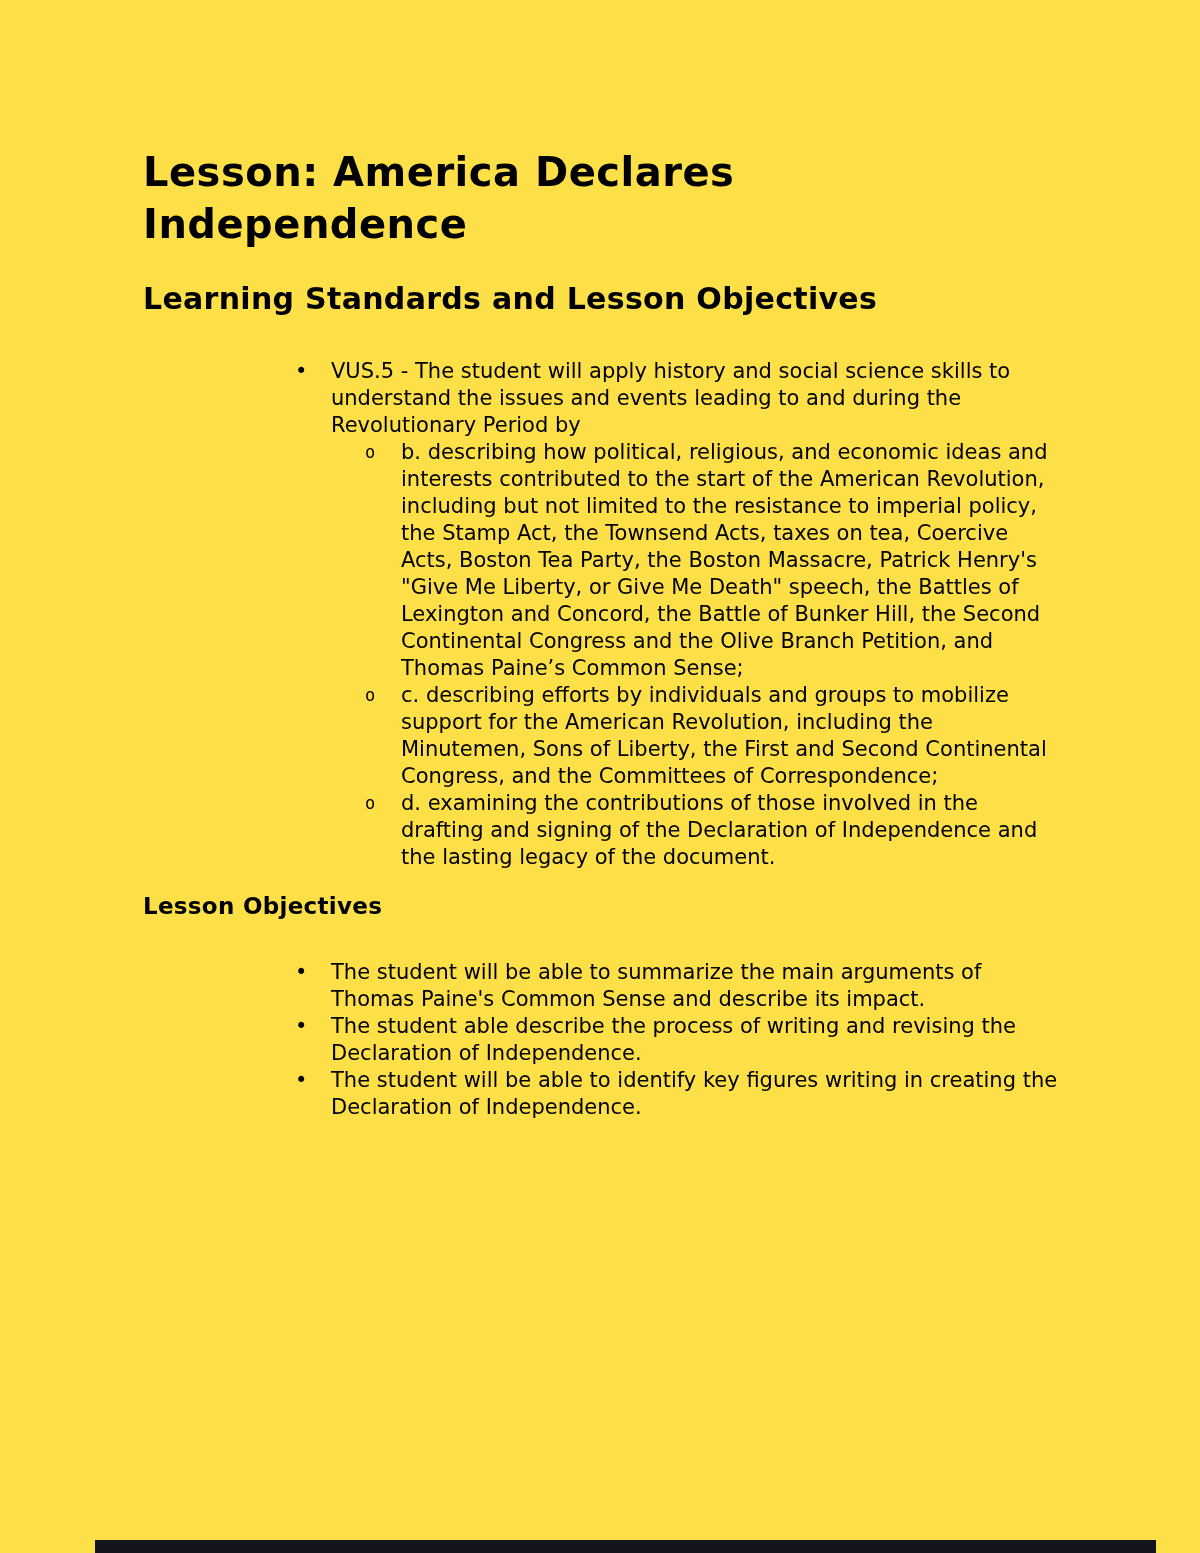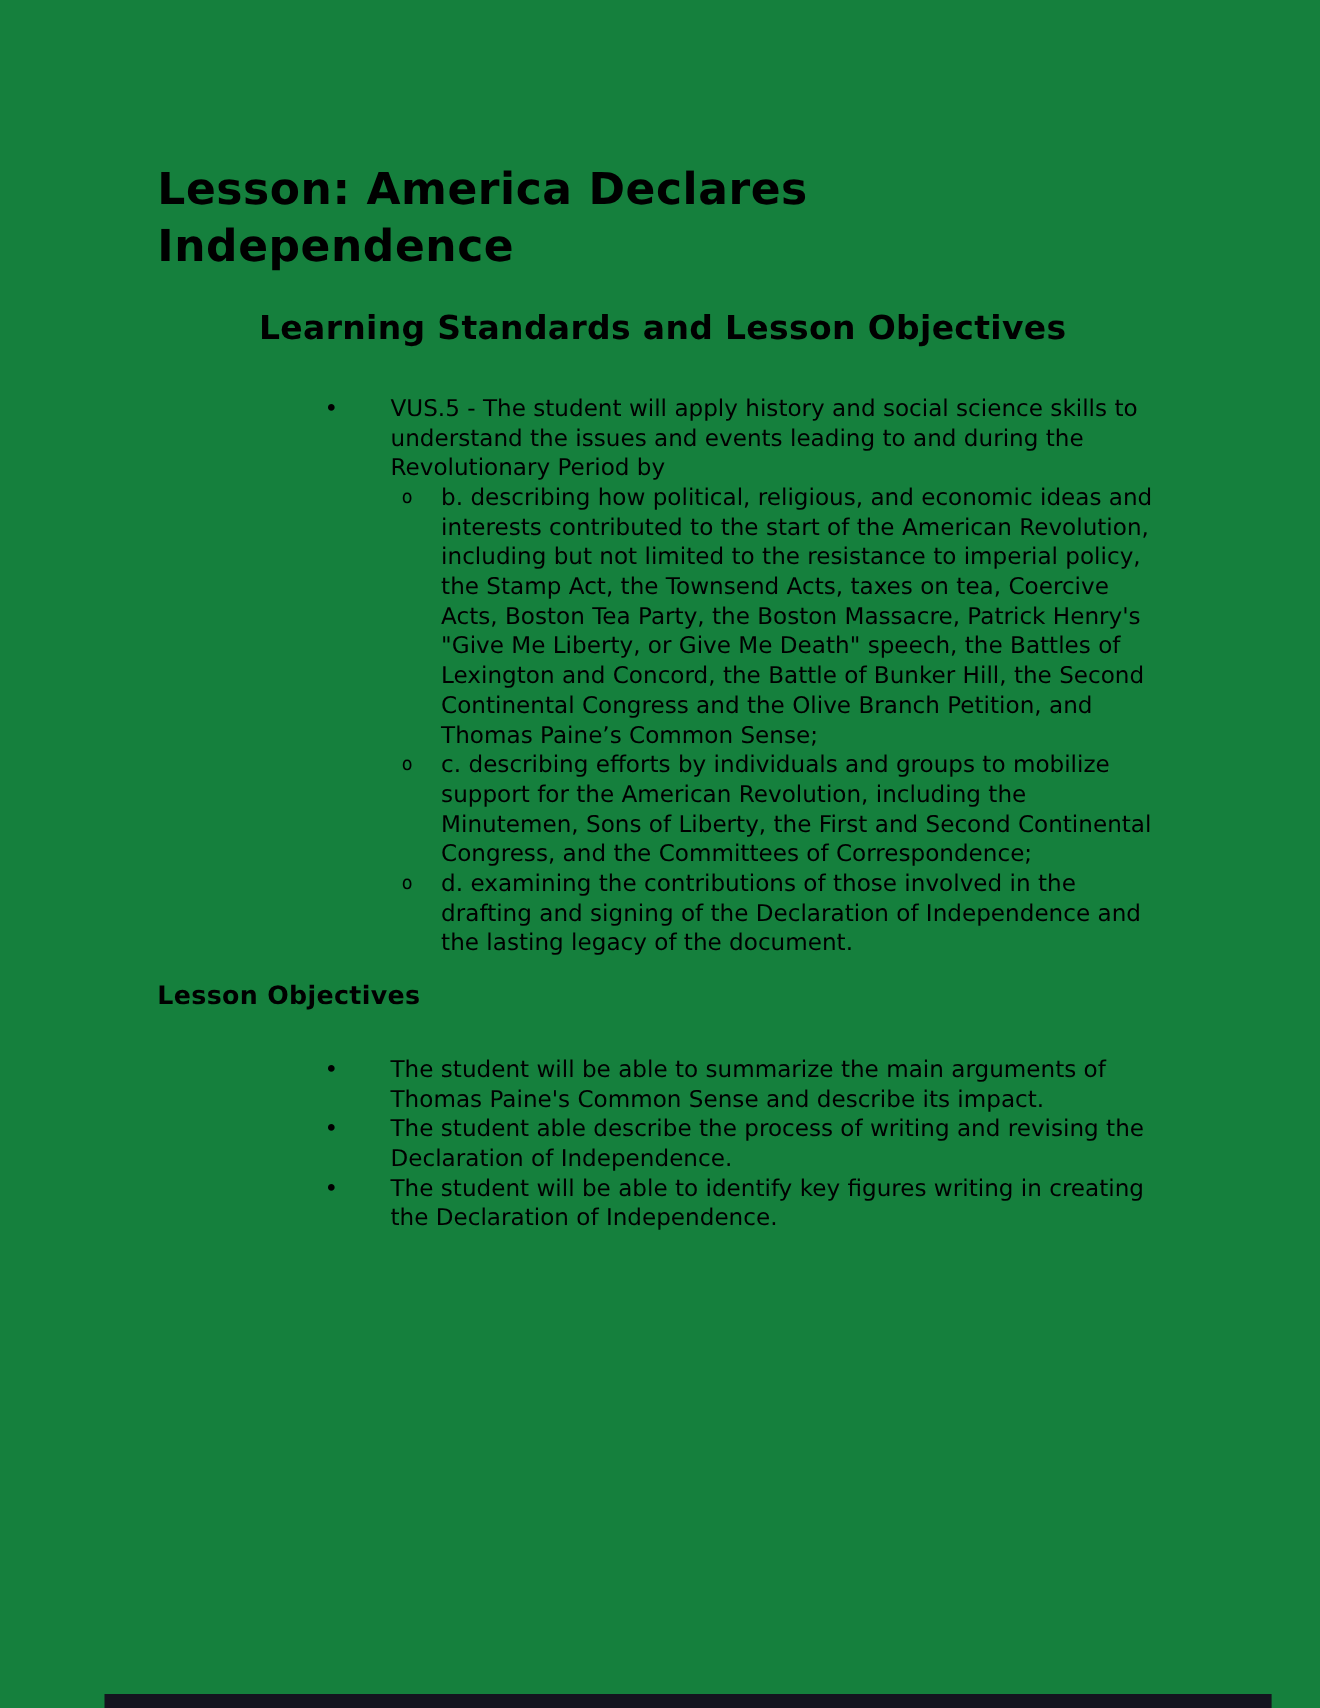--- a/index.html
+++ b/index.html
@@ -2,21 +2,21 @@
 <html><head>
 <meta charset="utf-8">
 <style>
   * { margin: 0; padding: 0; box-sizing: border-box; }
   html, body { background: #ffffff; }
   .page {
     position: relative;
     width: 1200px;
     height: 1553px;
     margin: 0 auto;
-    background: #15803d;
+    background: #fde047;
     font-family: "DejaVu Sans", "Liberation Sans", sans-serif;
     color: #000000;
     overflow: hidden;
   }
   .content {
     padding: 146px 138px 0 143px;
   }
   h1.doc-title {
     font-size: 40px;
     font-weight: bold;
@@ -24,21 +24,20 @@
     max-width: 700px;
     letter-spacing: 0.5px;
     margin-bottom: 30px;
   }
   h2.section-heading {
     font-size: 30px;
     font-weight: bold;
     line-height: 1.25;
     letter-spacing: 0.3px;
     margin-bottom: 6px;
-    text-align: center;
   }
   h3.sub-heading {
     font-size: 23px;
     font-weight: bold;
     letter-spacing: 0.3px;
   }
   .list {
     margin-top: 40px;
     font-size: 21px;
     line-height: 27px;
@@ -54,21 +53,21 @@
     width: 36px;
     font-size: 21px;
     line-height: 27px;
   }
   .li.level2 .marker {
     width: 36px;
     font-family: "DejaVu Sans Mono", "Liberation Mono", monospace;
     font-size: 17px;
     line-height: 27px;
   }
-  .li.level1 .li-text { width: 735px; margin-left: 24px; }
+  .li.level1 .li-text { width: 735px; }
   .li.level2 .li-text { width: 668px; }
   .objectives-heading {
     margin-top: 22px;
   }
   .footer-strip {
     position: absolute;
     left: 95px;
     right: 44px;
     bottom: 0;
     height: 13px;

